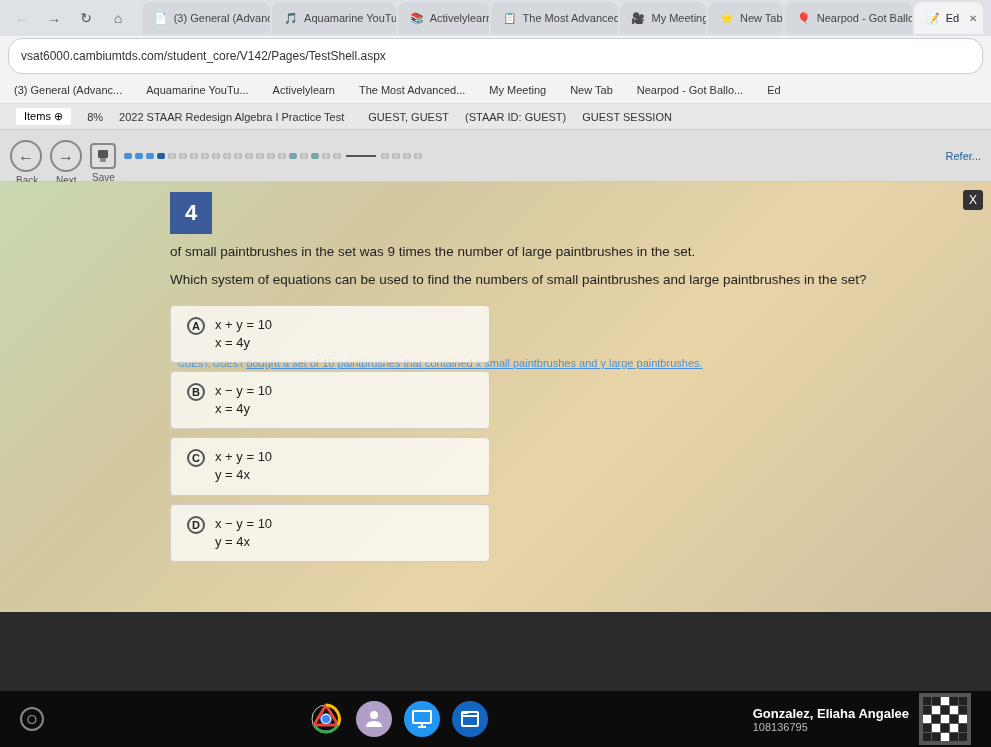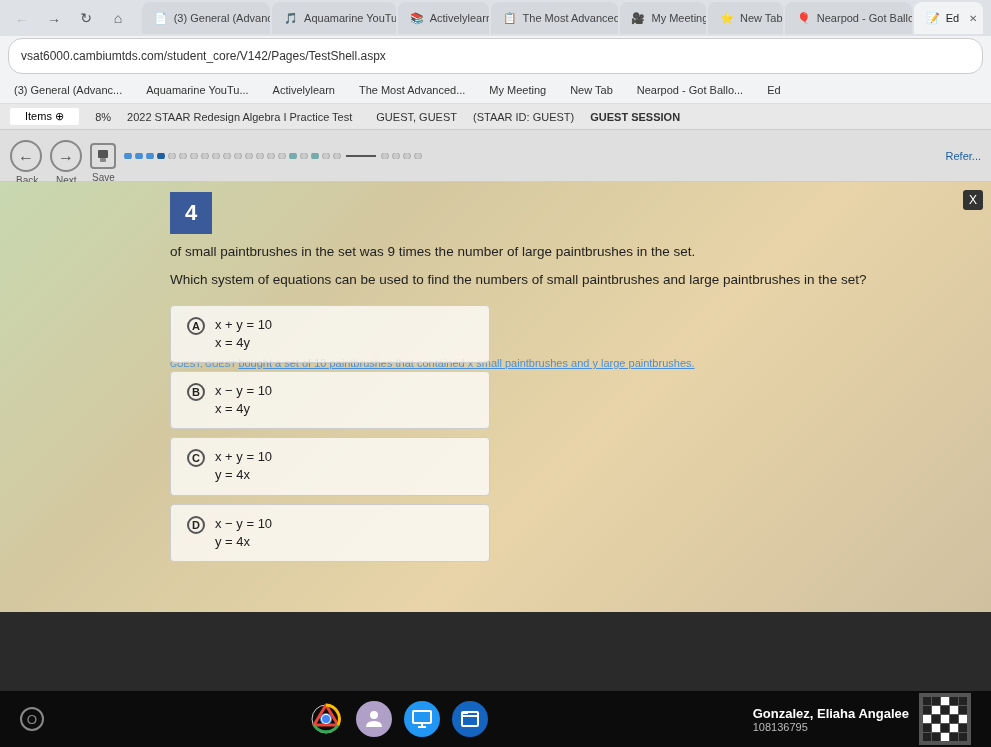--- a/index.html
+++ b/index.html
@@ -265,21 +265,21 @@
     .choice-text {
       line-height: 1.4;
     }
 
     
     .guest-info {
       font-size: 9px;
       color: #4a90d9;
       position: absolute;
       top: 175px;
-      left: 170px;
+      left: 178px;
     }
 
     
     .taskbar {
       position: absolute;
       bottom: 0;
       left: 0;
       right: 0;
       height: 56px;
       background: rgba(0,0,0,0.7);
@@ -327,24 +327,25 @@
     }
 
     .user-id {
       font-size: 11px;
       color: #bbb;
     }
 
     .items-btn {
       background: white;
       border: none;
-      padding: 2px 15px;
+      padding: 2px 8px;
       font-size: 11px;
       cursor: pointer;
       border-radius: 2px;
+      margin-left: 6px;
     }
 
     .x-btn {
       position: absolute;
       right: 8px;
       top: 8px;
       width: 20px;
       height: 20px;
       background: #333;
       color: white;
@@ -428,21 +429,21 @@
     <span class="bookmark-item">Ed</span>
   </div>
 </div>
 
 <div class="test-bar">
   <button class="items-btn">Items ⊕</button>
   <span>8%</span>
   <span>2022 STAAR Redesign Algebra I Practice Test</span>
   <span style="margin-left:8px;">GUEST, GUEST</span>
   <span>(STAAR ID: GUEST)</span>
-  <span style="font-weight:bold;text-align:center;">GUEST SESSION</span>
+  <span style="font-weight:normal;text-align:center;">GUEST SESSION</span>
 </div>
 
 <div class="toolbar">
   <div style="display:flex;align-items:center;gap:6px;position:relative;">
     <button class="toolbar-nav-btn" style="font-size:16px;">←</button>
     <span style="font-size:10px;position:absolute;bottom:-14px;left:6px;color:#555;">Back</span>
   </div>
   <div style="display:flex;align-items:center;gap:6px;position:relative;">
     <button class="toolbar-nav-btn" style="font-size:16px;">→</button>
     <span style="font-size:10px;position:absolute;bottom:-14px;left:6px;color:#555;">Next</span>

